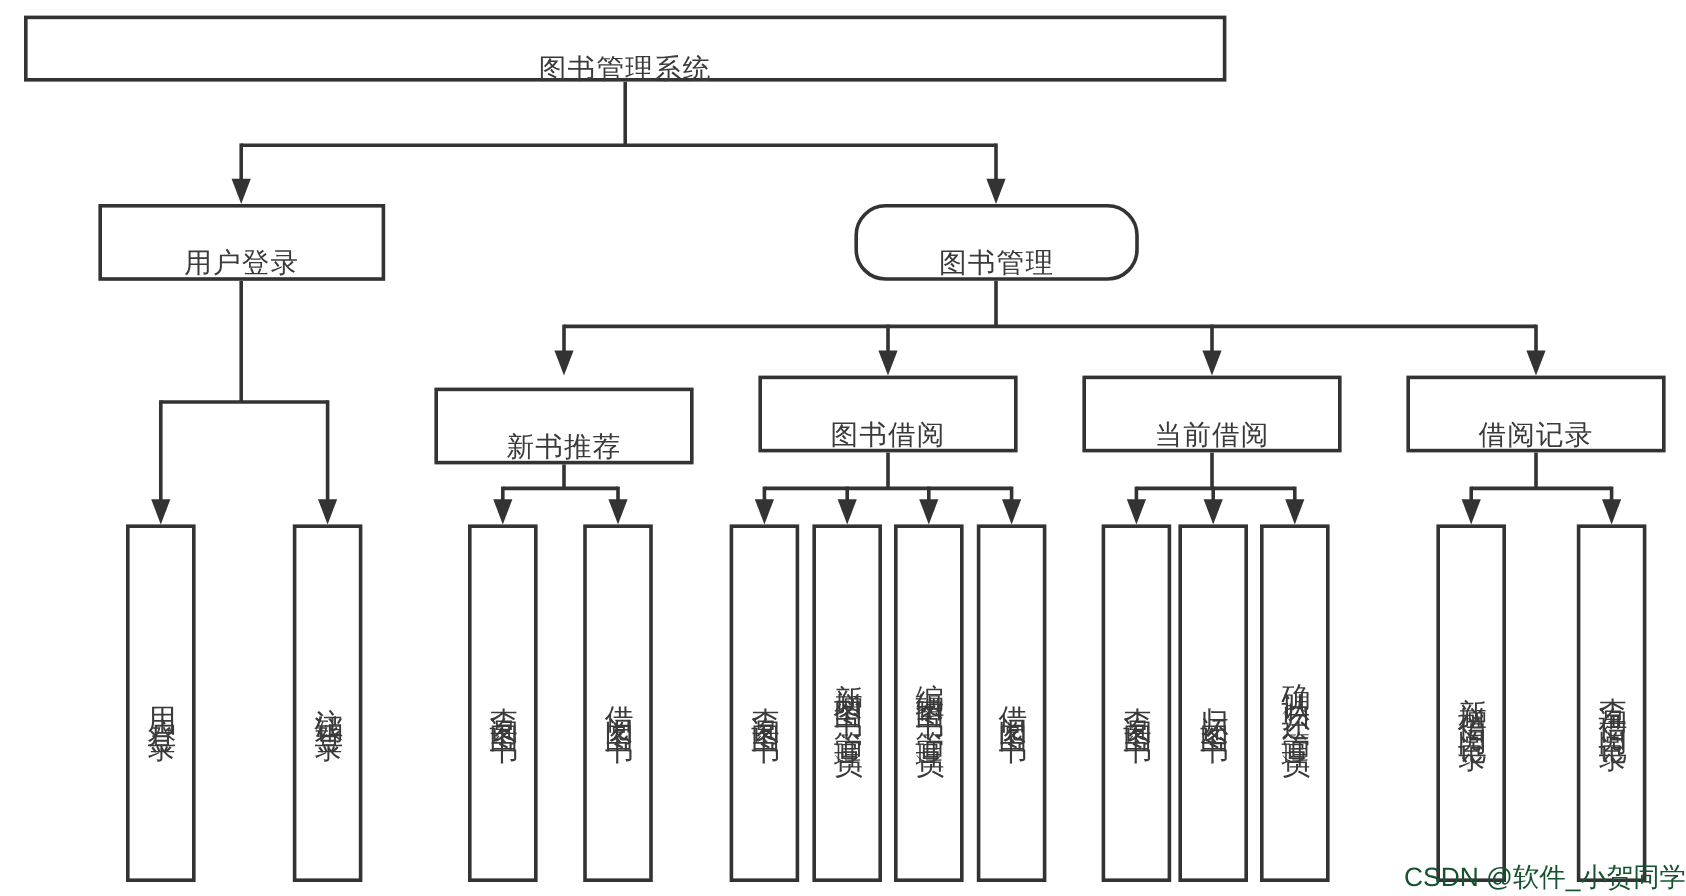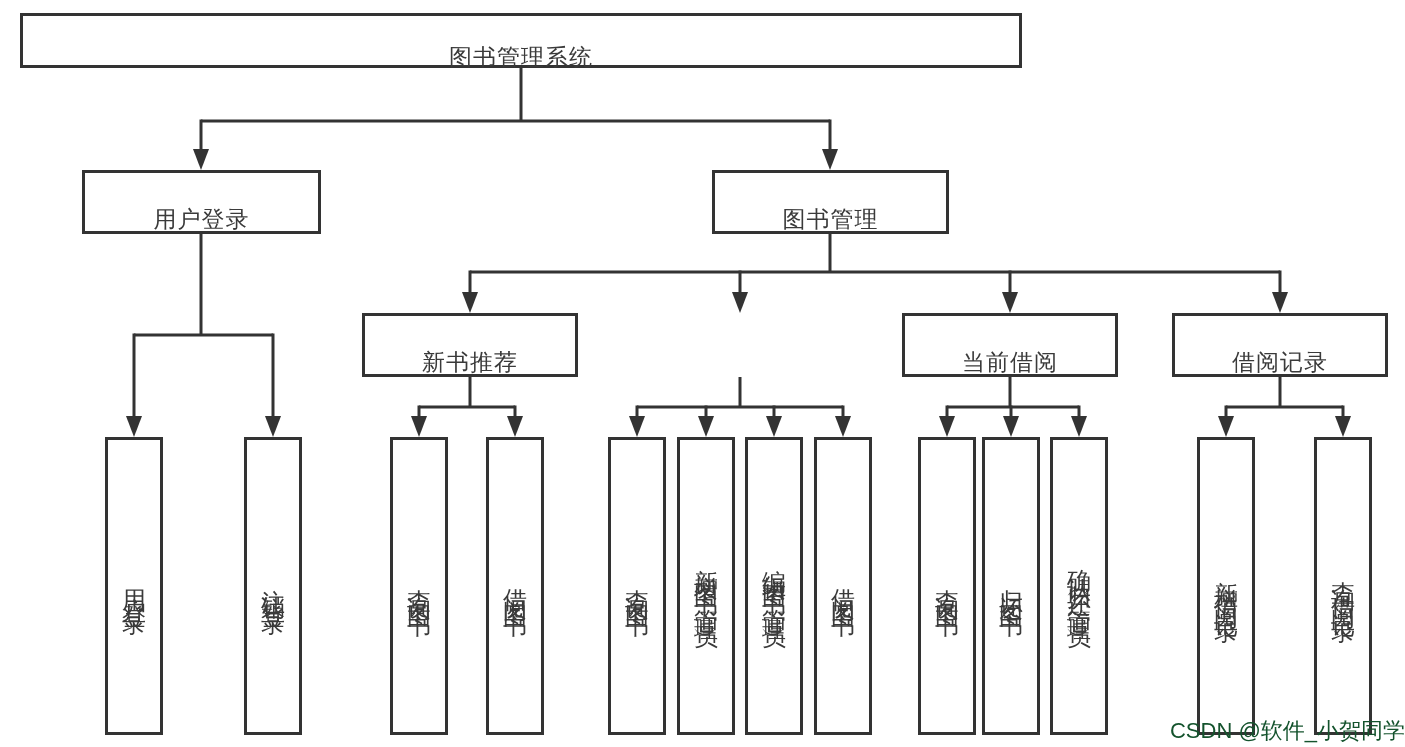--- a/index.html
+++ b/index.html
@@ -116,26 +116,29 @@
       <polygon points="1335,416 1351,416 1343,437" fill="#333333"></polygon>
     </svg>
 
   <div class="node" style="left:20px; top:13px; width:1002px; height:55px;">
     <span class="h-label">图书管理系统</span>
   </div>
 
   <div class="node" style="left:82px; top:170px; width:239px; height:64px;">
     <span class="h-label">用户登录</span>
   </div>
-  <div class="node" style="left:712px; top:170px; width:237px; height:64px;">
+  <div class="node" style="left:712px; top:170px; width:237px; height:64px;border-radius:26px;">
     <span class="h-label">图书管理</span>
   </div>
 
-  <div class="node" style="left:362px; top:313px; width:216px; height:64px;">
+  <div class="node" style="left:362px; top:323px; width:216px; height:64px;">
     <span class="h-label">新书推荐</span>
+  </div>
+  <div class="node" style="left:632px; top:313px; width:216px; height:64px;">
+    <span class="h-label">图书借阅</span>
   </div>
   <div class="node" style="left:902px; top:313px; width:216px; height:64px;justify-content:center;">
     <span class="h-label">当前借阅</span>
   </div>
   <div class="node" style="left:1172px; top:313px; width:216px; height:64px;">
     <span class="h-label">借阅记录</span>
   </div>
 
   <div class="node leaf" style="left:105px; top:437px; width:58px; height:298px;">
     <span class="v-label">用户登录</span>

